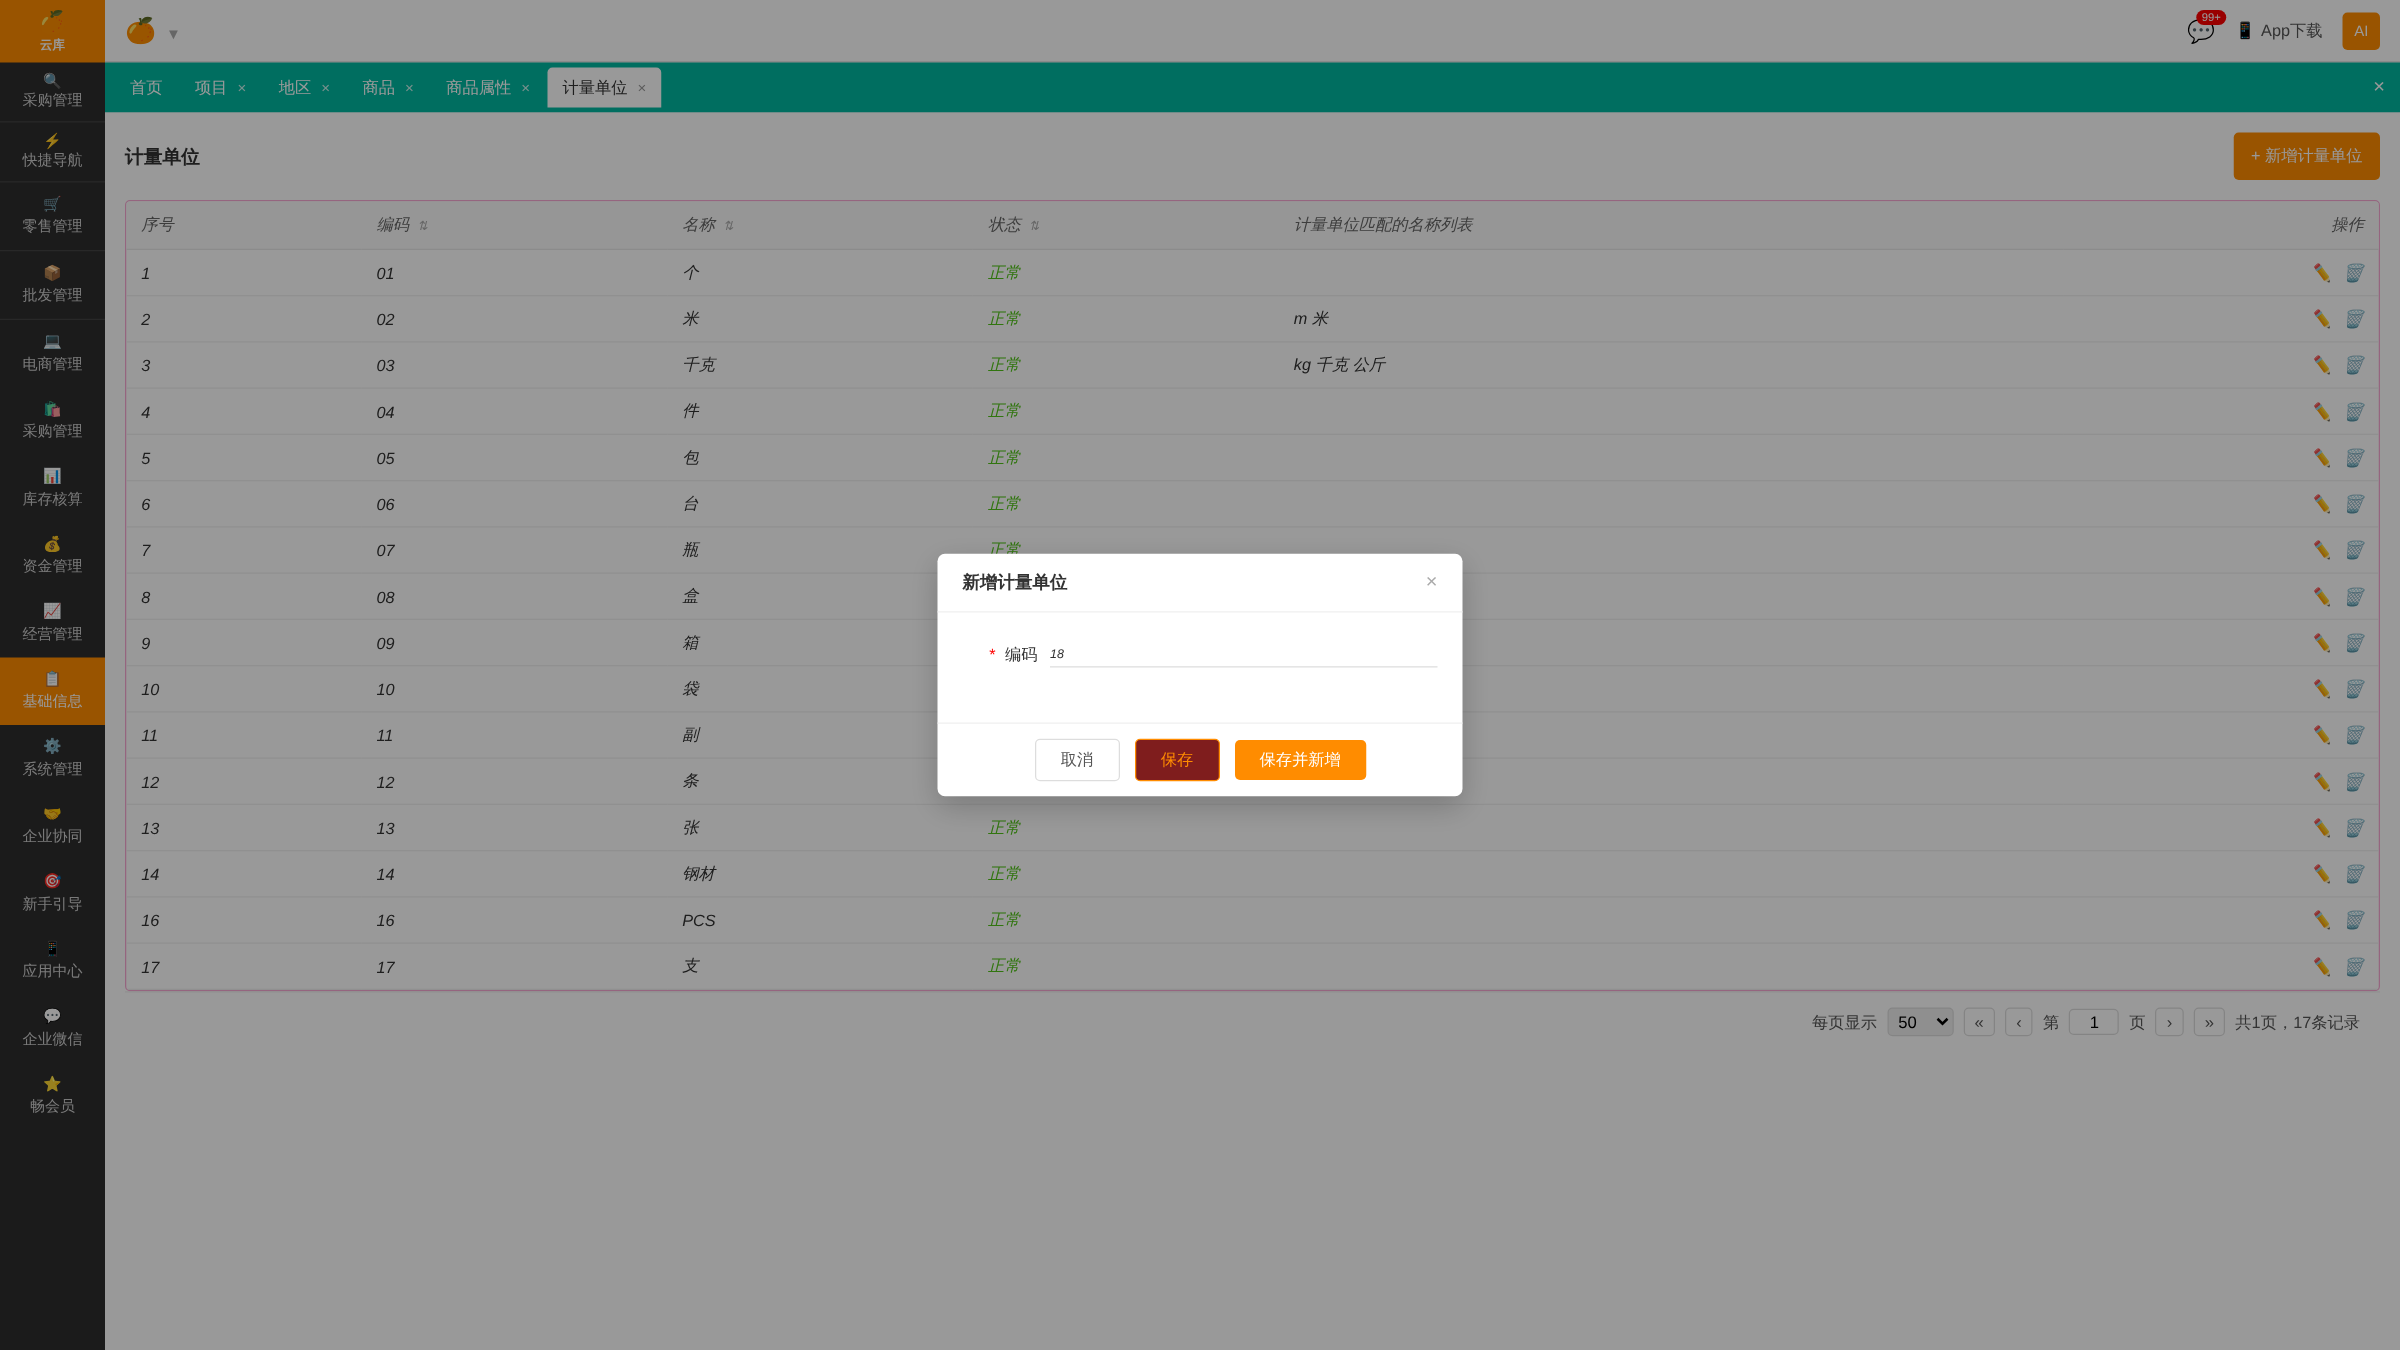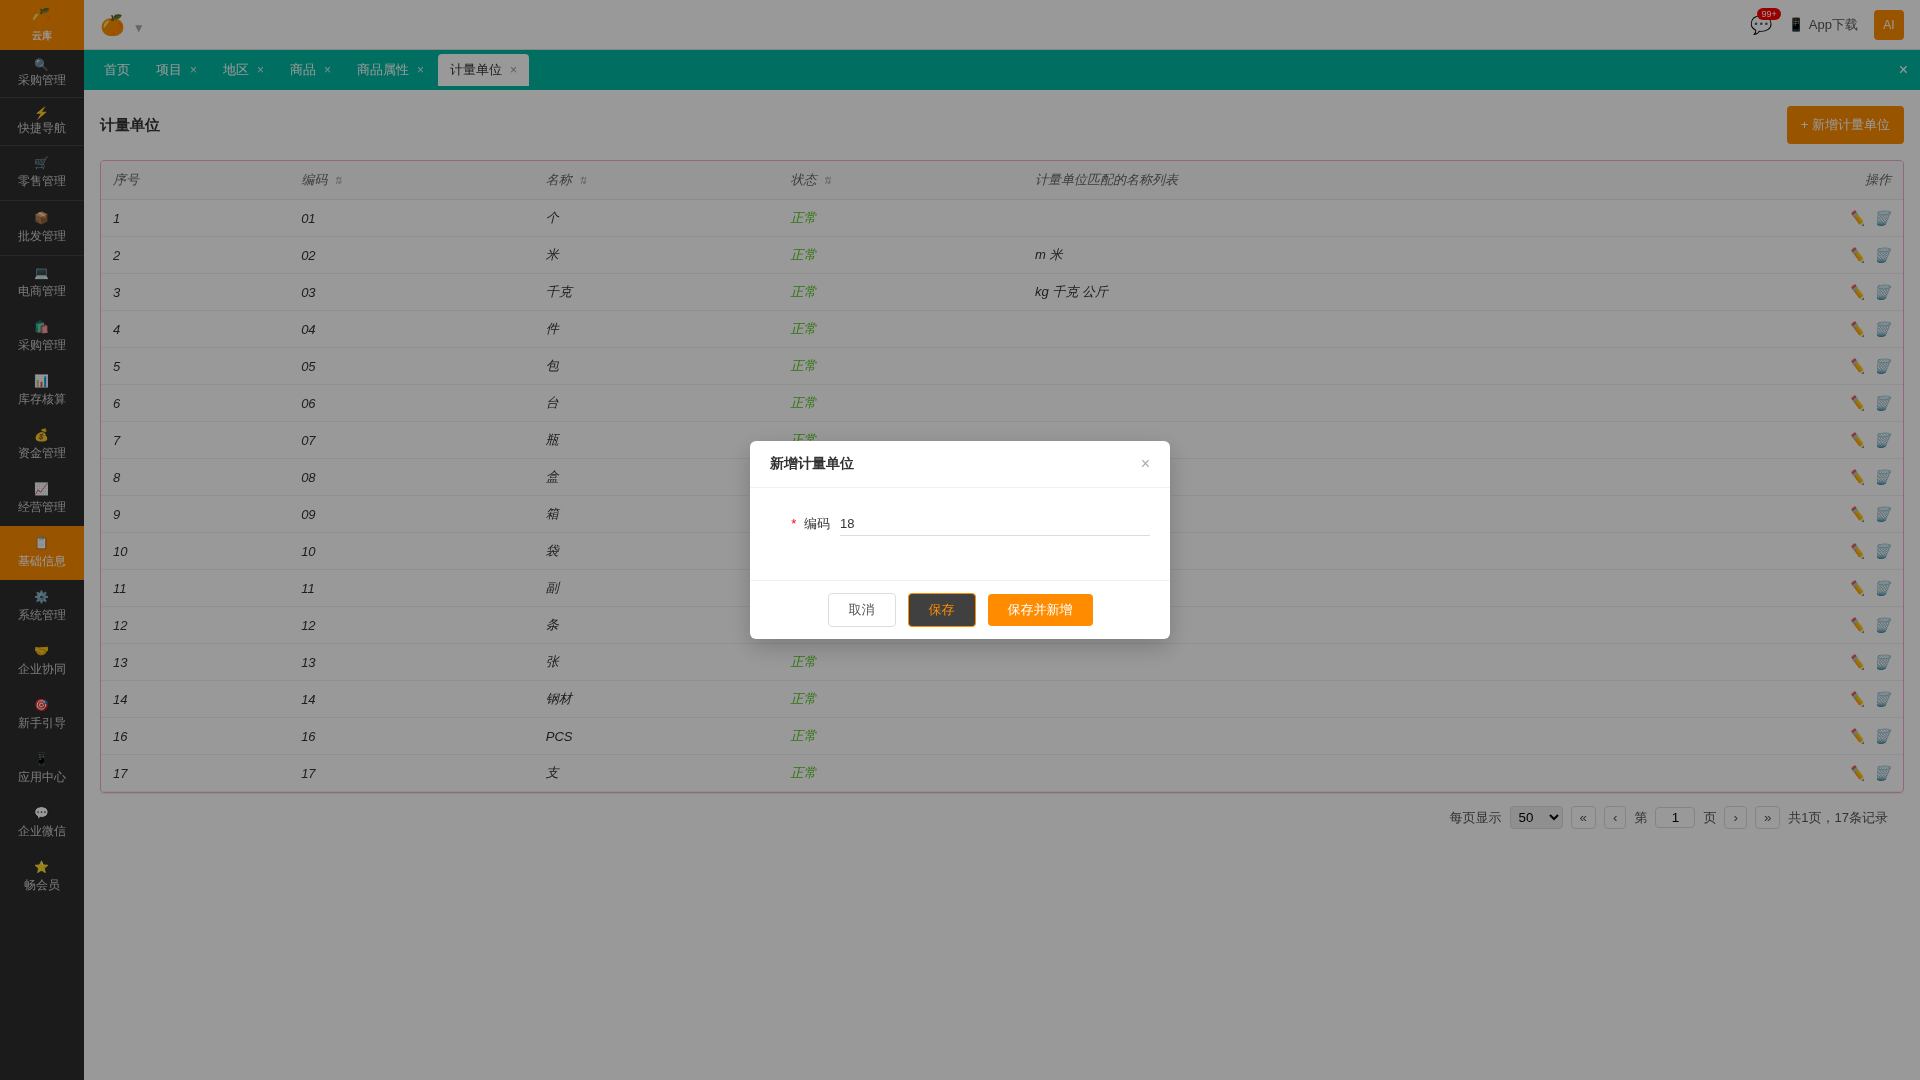--- a/index.html
+++ b/index.html
@@ -64,26 +64,26 @@
     
     .overlay { position: fixed; top: 0; left: 0; width: 100%; height: 100%; background: rgba(0,0,0,0.4); z-index: 1000; display: flex; align-items: center; justify-content: center; }
     .modal { background: white; border-radius: 6px; width: 420px; padding: 0; box-shadow: 0 8px 24px rgba(0,0,0,0.2); }
     .modal-header { padding: 14px 20px; border-bottom: 1px solid #f0f0f0; display: flex; align-items: center; justify-content: space-between; }
     .modal-title { font-size: 14px; font-weight: bold; color: #333; }
     .modal-close { color: #aaa; font-size: 16px; cursor: pointer; }
     .modal-body { padding: 24px 20px; }
     .form-row { display: flex; align-items: center; margin-bottom: 20px; }
     .form-label { width: 60px; text-align: right; font-size: 13px; color: #333; margin-right: 10px; }
     .form-required { color: red; margin-right: 4px; }
-    .form-input { flex: 1; border: none; border-bottom: 1px solid #ddd; padding: 4px 0; font-size: 13px; outline: none; color: #333; }
+    .form-input { flex: 1; border: none; border-bottom: 1px solid #ddd; padding: 4px 0; font-size: 10px; outline: none; color: #333; font-style: italic; }
     .form-input.active-border { border-bottom: 2px solid #ff8c00; }
     .form-input::placeholder { color: #bbb; font-size: 13px; }
     .modal-footer { padding: 12px 20px; border-top: 1px solid #f0f0f0; display: flex; align-items: center; justify-content: center; gap: 12px; }
     .btn-cancel { border: 1px solid #ddd; background: white; color: #555; padding: 7px 20px; border-radius: 4px; cursor: pointer; font-size: 13px; }
-    .btn-save { border: 1px solid #ff8c00; background: #404040; color: #ff8c00; padding: 7px 20px; border-radius: 4px; cursor: pointer; font-size: 13px; }
+    .btn-save { border: 1px solid #ff8c00; background: #7f1d1d; color: #ff8c00; padding: 7px 20px; border-radius: 4px; cursor: pointer; font-size: 13px; }
     .btn-save-new { background: #ff8c00; color: white; border: none; padding: 7px 20px; border-radius: 4px; cursor: pointer; font-size: 13px; }
   </style>
 </head>
 <body>
 
 <div class="sidebar">
   <div class="sidebar-logo">
     <div style="text-align:center">
       <div style="font-size:18px;color:white;">🍊</div>
       <div style="font-size:10px;color:white;">云库</div>

